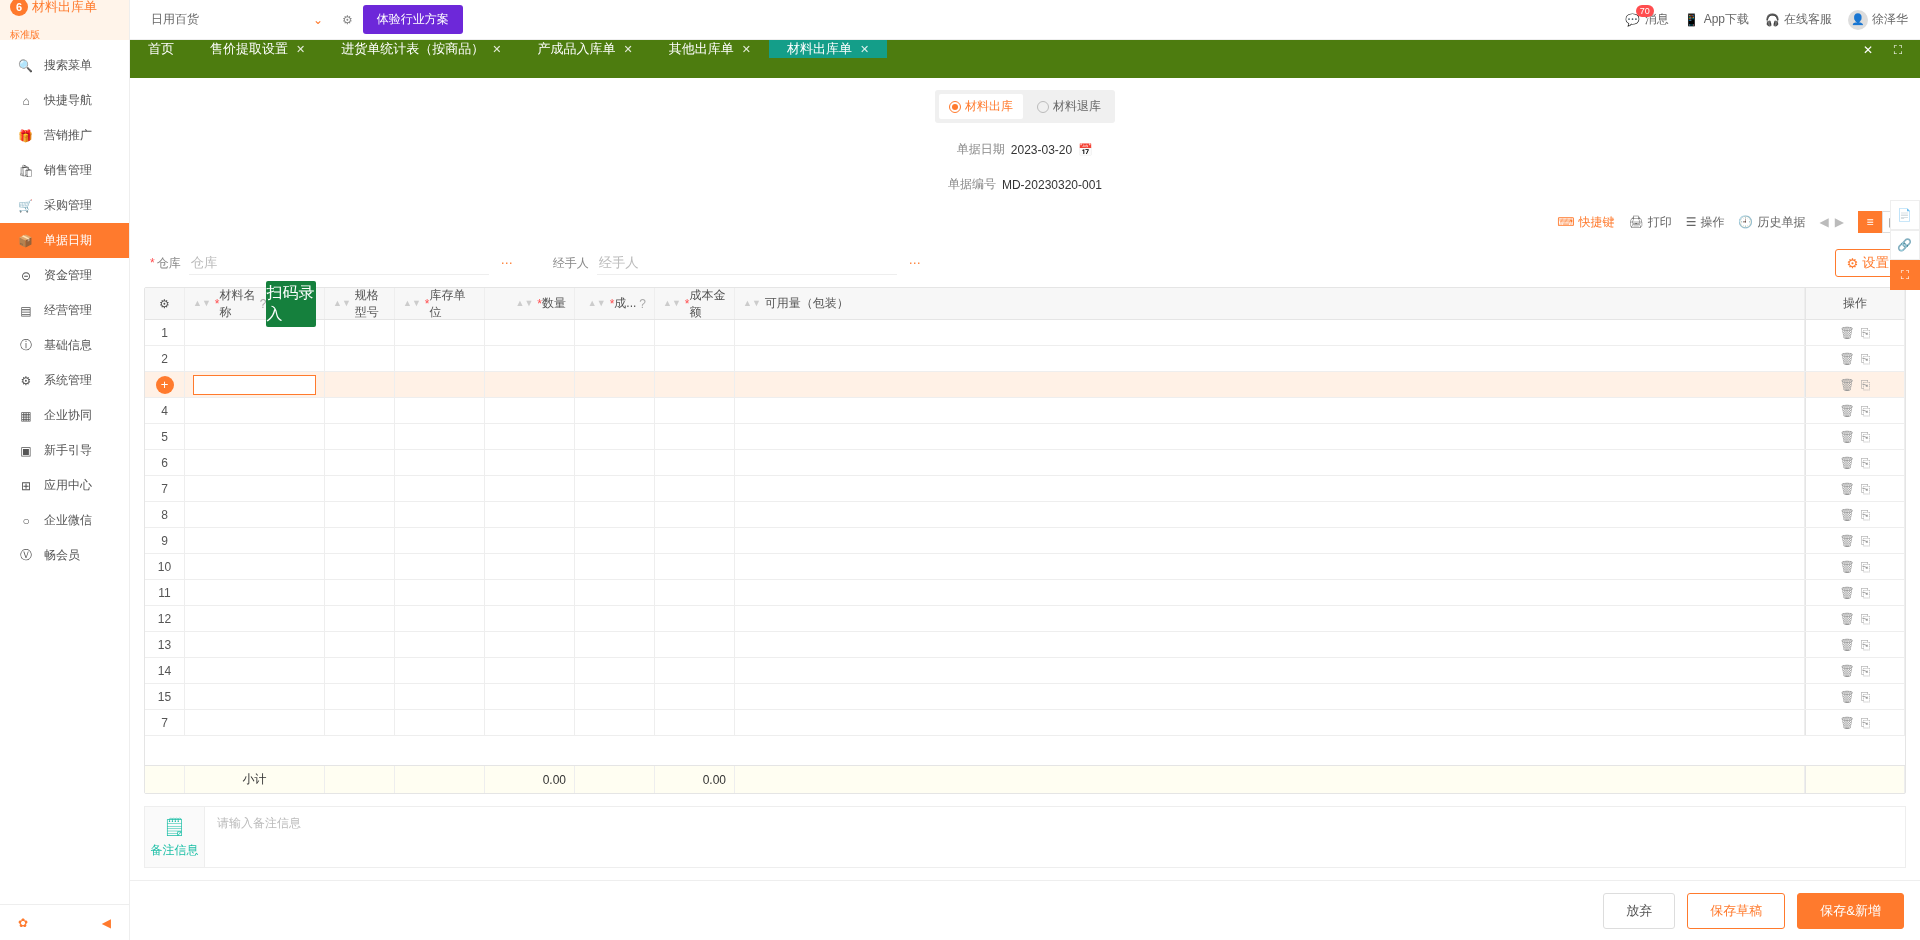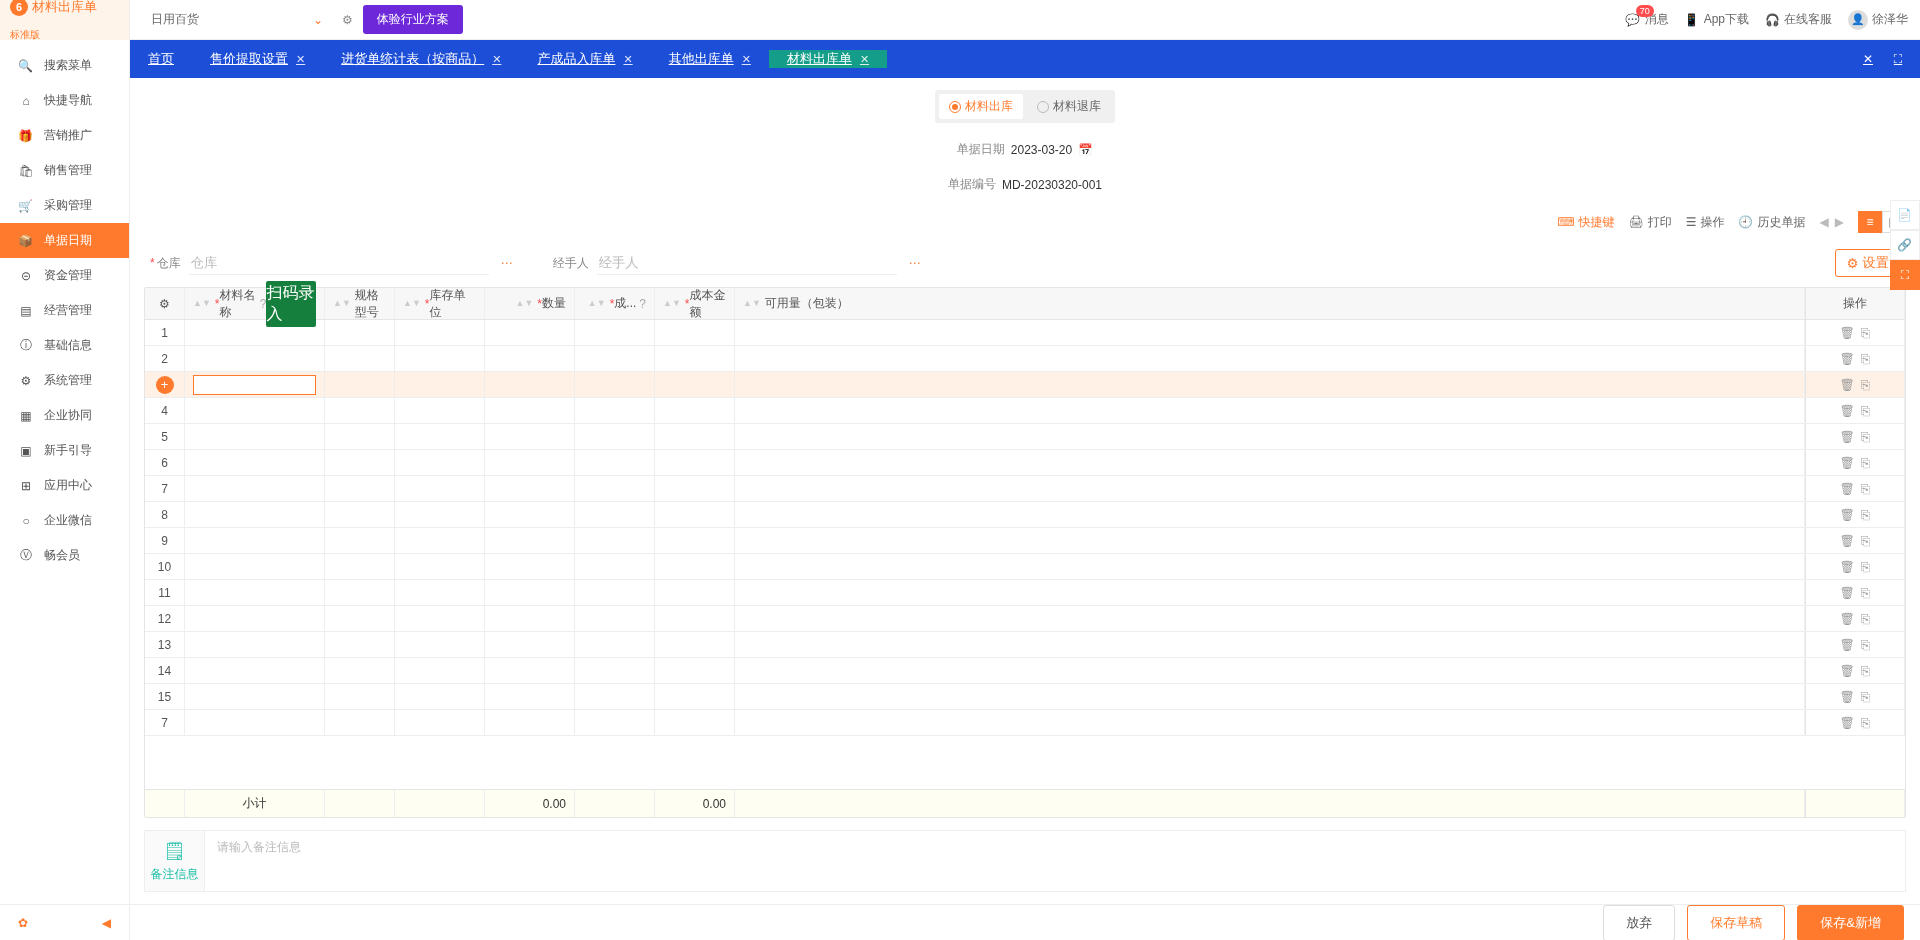--- a/index.html
+++ b/index.html
@@ -29,21 +29,21 @@
 .workspace-select .chev { margin-left: auto; color: #ff7a2d; }
 .gear-top { color: #888; cursor: pointer; }
 .btn-prim { background: #6d28d9; color: #fff; border: none; padding: 6px 14px; border-radius: 3px; cursor: pointer; font-size: 12px; }
 .topbar-spacer { flex: 1; }
 .top-actions { display: flex; align-items: center; gap: 16px; color: #666; }
 .top-act { display: flex; align-items: center; gap: 4px; cursor: pointer; position: relative; }
 .badge { position: absolute; top: -6px; left: 10px; background: #ff4d4f; color: #fff; font-size: 9px; padding: 0 4px; border-radius: 8px; line-height: 12px; }
 .avatar { width: 20px; height: 20px; background: #ddd; border-radius: 50%; display: inline-flex; align-items: center; justify-content: center; color: #999; font-size: 11px; }
 
 
-.tabs-strip { height: 38px; background: #1d4ed8; display: flex; align-items: center; color: #fff; text-decoration: underline; }
+.tabs-strip { height: 38px; background: #4d7c0f; display: flex; align-items: flex-start; color: #fff; }
 .tab { display: flex; align-items: center; padding: 0 18px; gap: 8px; cursor: pointer; font-size: 13px; }
 .tab .close { font-size: 11px; opacity: .85; }
 .tab.active { background: #149e89; }
 .tabs-spacer { flex: 1; }
 .tabs-end { display: flex; align-items: center; gap: 10px; padding: 0 12px; }
 .tabs-end .ibtn { width: 20px; height: 20px; display: inline-flex; align-items: center; justify-content: center; cursor: pointer; }
 
 
 .doc-area { flex: 1; padding: 12px 14px 0; display: flex; flex-direction: column; min-height: 0; }
 .doc-row1 { display: flex; align-items: center; gap: 18px; flex-direction: column; }
@@ -105,21 +105,21 @@
 .tfoot .td { color: #333; }
 
 
 .remarks { margin: 12px 0; border: 1px solid #eee; display: flex; height: 62px; }
 .remarks-tab { width: 60px; background: #fafafa; display: flex; flex-direction: column; align-items: center; justify-content: center; gap: 4px; color: #1cbfa6; border-right: 1px solid #eee; }
 .remarks-tab .rico { font-size: 18px; }
 .remarks-input { flex: 1; border: none; padding: 8px 12px; resize: none; outline: none; font-family: inherit; font-size: 12px; color: #333; }
 .remarks-input::placeholder { color: #bbb; }
 
 
-.footer { height: 36px; border-top: 1px solid #eee; display: flex; align-items: center; justify-content: flex-end; padding: 16px 16px; gap: 12px; }
+.footer { height: 60px; border-top: 1px solid #eee; display: flex; align-items: center; justify-content: flex-end; padding: 16px 16px; gap: 12px; }
 .btn-plain { background: #fff; border: 1px solid #ddd; color: #555; padding: 8px 22px; border-radius: 3px; cursor: pointer; font-size: 13px; }
 .btn-outline-orange { background: #fff; border: 1px solid #ff7a2d; color: #ff7a2d; padding: 8px 22px; border-radius: 3px; cursor: pointer; font-size: 13px; }
 .btn-orange { background: #ff7a2d; border: 1px solid #ff7a2d; color: #fff; padding: 8px 22px; border-radius: 3px; cursor: pointer; font-size: 13px; }
 
 
 .right-rail { position: fixed; right: 0; top: 200px; display: flex; flex-direction: column; gap: 0; }
 .rail-btn { width: 30px; height: 30px; border: 1px solid #eee; background: #fff; display: flex; align-items: center; justify-content: center; color: #999; cursor: pointer; }
 .rail-btn.on { background: #ff7a2d; color: #fff; border-color: #ff7a2d; }
 </style>
 </head>

